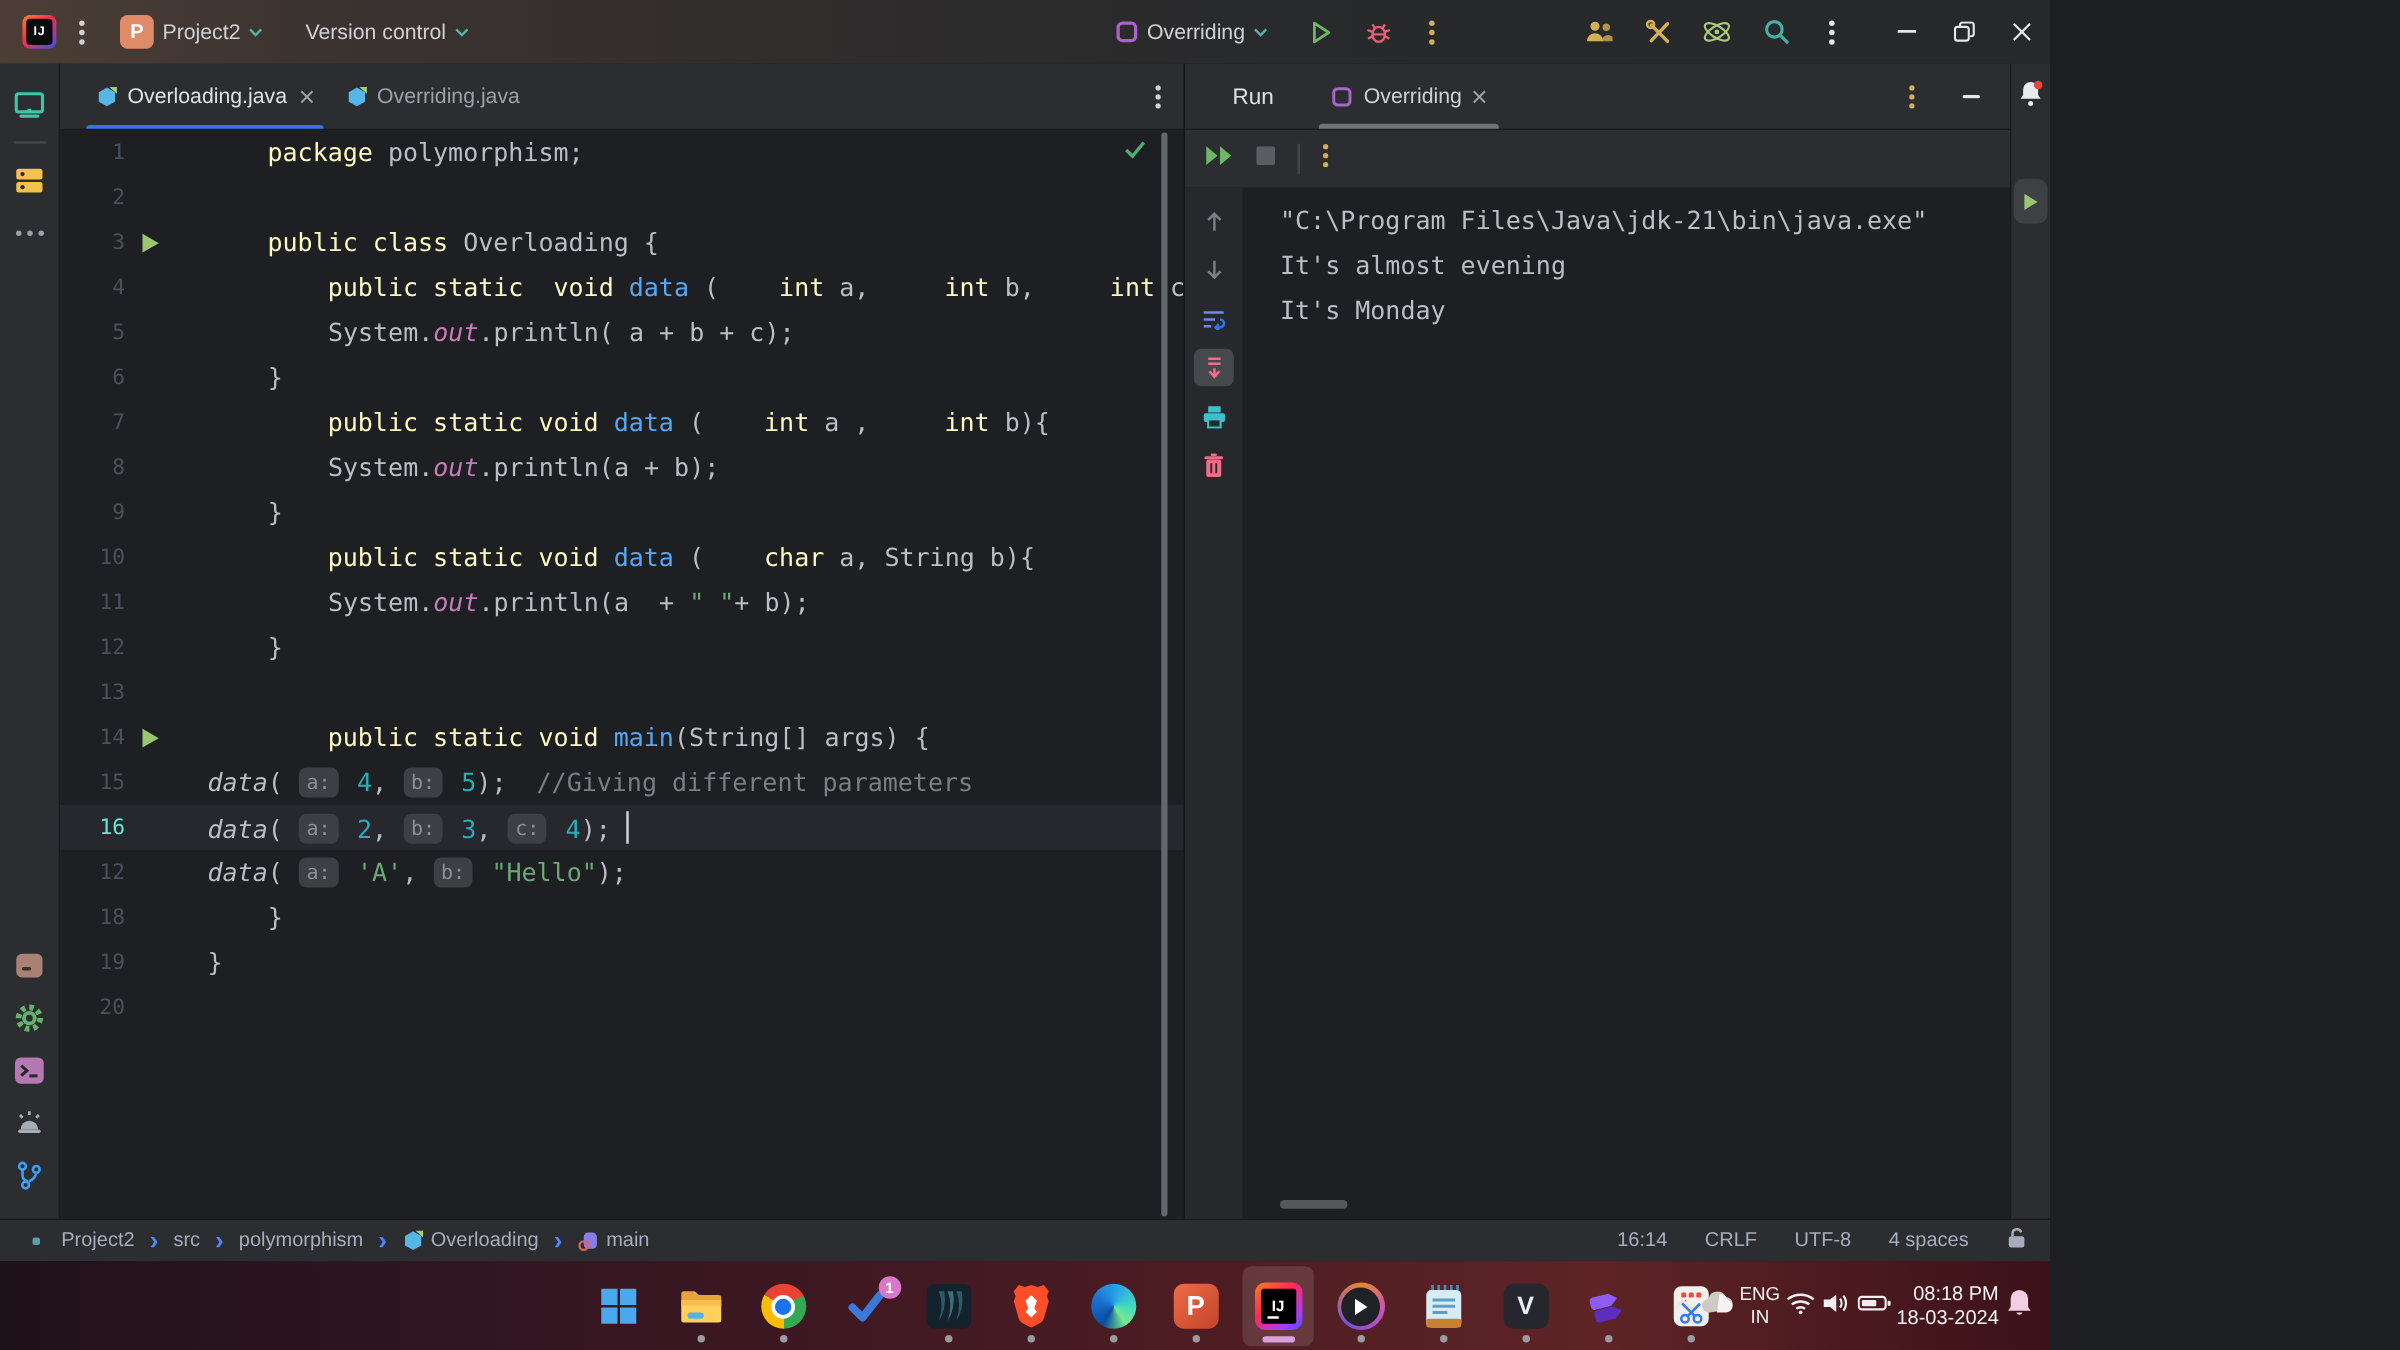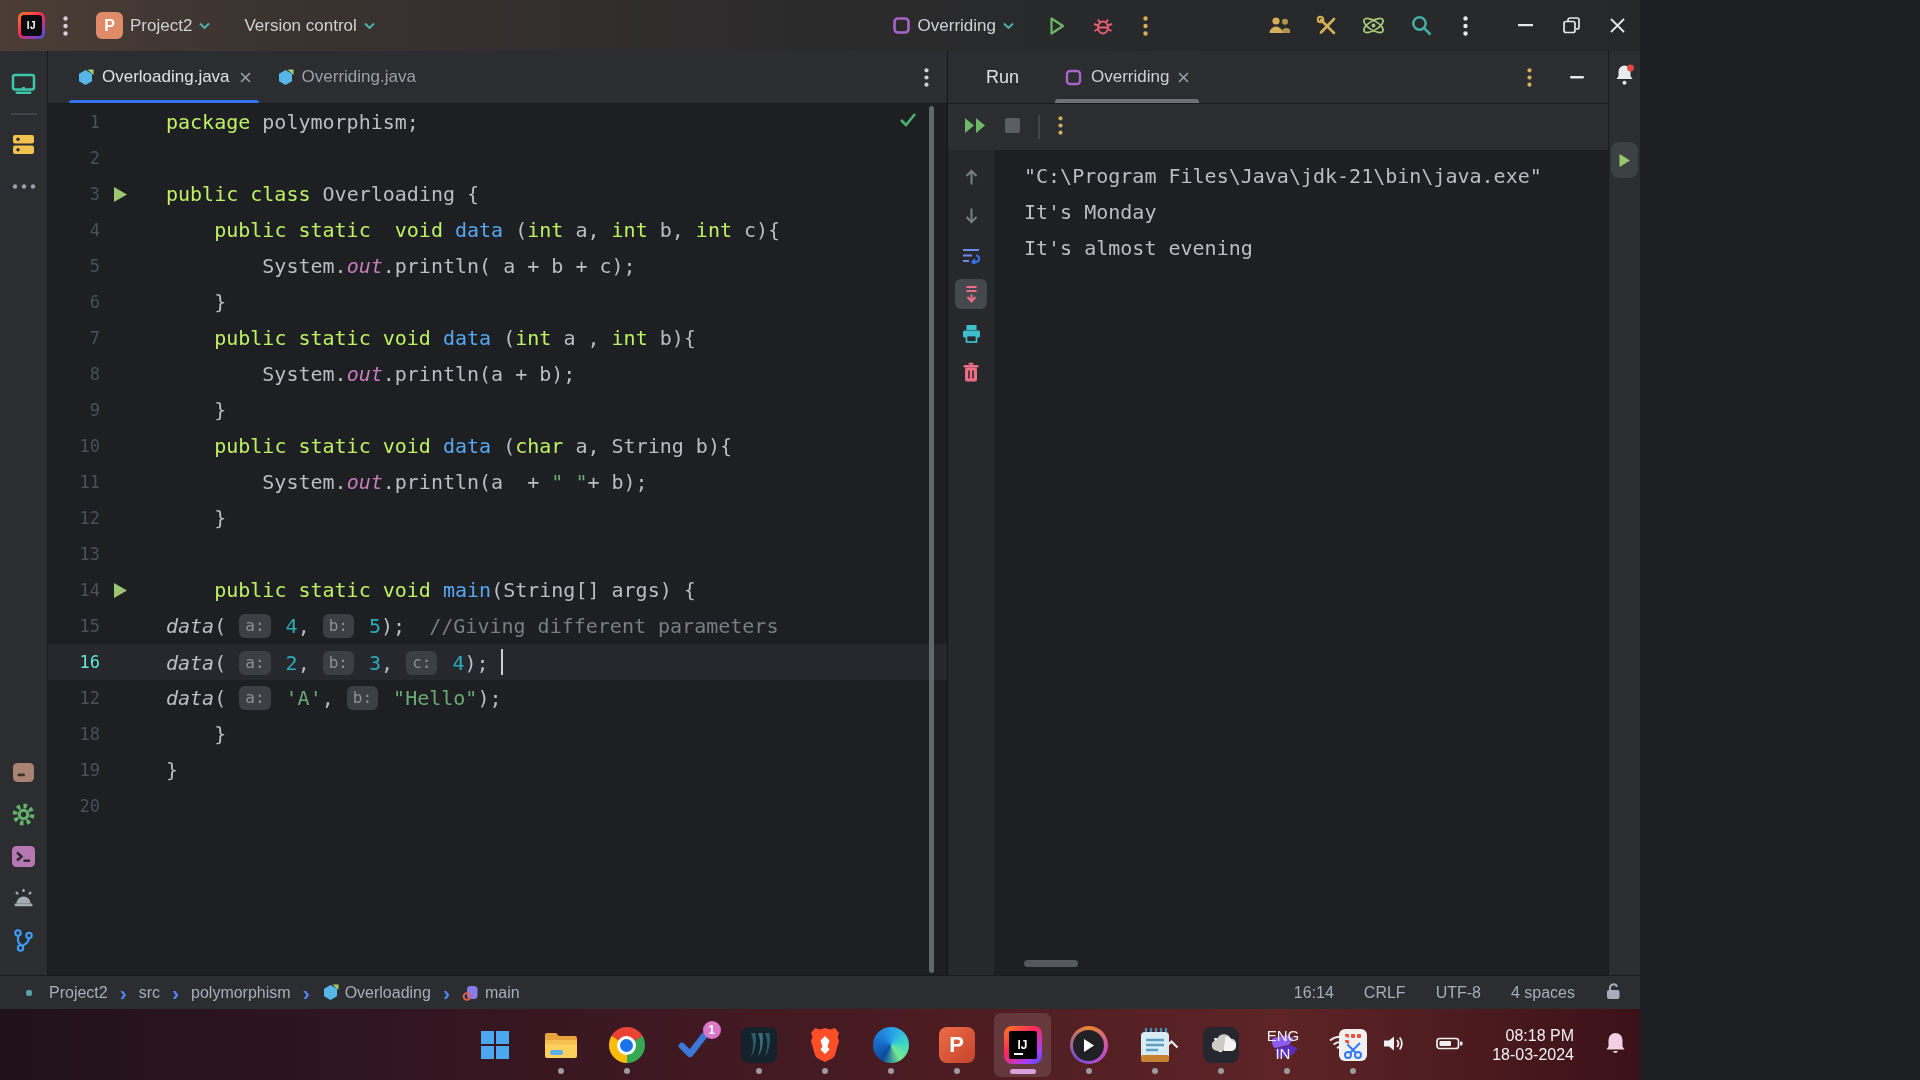--- a/index.html
+++ b/index.html
@@ -41,21 +41,21 @@
   .tab-close{display:flex;margin-left:2px;}
   .tabbar-kebab{margin-left:auto;margin-right:18px;display:flex;}
 
   .editor{flex:1;position:relative;background:#1E1F22;overflow:hidden;}
   .code-line{display:flex;align-items:center;height:36px;font-family:"DejaVu Sans Mono","Liberation Mono",monospace;font-size:20px;}
   .code-line.current{background:#26282E;}
   .ln{width:52px;flex:none;text-align:right;color:#4B5059;font-size:17px;}
   .code-line.current .ln{color:#5eead4;}
   .arrow{width:40px;flex:none;display:flex;justify-content:center;align-items:center;}
   .code{white-space:pre;margin-left:26px;}
-  .tk-k{color:#bef264;} .tk-p{color:#BCBEC4;} .tk-m{color:#56A8F5;} .tk-n{color:#2AACB8;}
+  .tk-k{color:#fef9c3;margin-left:48px;} .tk-p{color:#BCBEC4;} .tk-m{color:#56A8F5;} .tk-n{color:#2AACB8;}
   .tk-s{color:#6AAB73;} .tk-f{color:#C77DBB;font-style:italic;} .tk-cm{color:#7A7E85;}
   .tk-it{color:#BCBEC4;font-style:italic;}
   .tk-chip{background:#3C3F44;color:#8C9097;border-radius:6px;padding:0 6px;margin:0 3px 0 1px;font-size:16px;display:inline-block;line-height:24px;vertical-align:2px;}
   .caret{display:inline-block;width:2px;height:26px;background:#CED0D6;vertical-align:-5px;}
   .inspect-widget{position:absolute;top:8px;right:30px;}
   .ed-scrollbar{position:absolute;top:2px;bottom:2px;right:13px;width:5px;background:#63666B;border-radius:3px;}
 
   
   .run-panel{width:660px;flex:none;display:flex;flex-direction:column;background:#1E1F22;border-left:1px solid #131416;position:relative;}
   .rp-header{height:52px;flex:none;background:#2B2D30;display:flex;align-items:center;padding-left:38px;border-bottom:1px solid #1A1B1E;}
@@ -102,21 +102,21 @@
   .cb{width:13px;height:13px;border-radius:50%;background:#1A73E8;}
   .edge-c{width:36px;height:36px;border-radius:50%;background:conic-gradient(from 210deg,#0A4DA0,#1B6FD0 22%,#29A7E8 46%,#41D9C2 66%,#77E98F 82%,#0A4DA0 100%);}
   .ppt{width:36px;height:36px;border-radius:8px;background:linear-gradient(135deg,#ED6C47,#C4442A);color:#fff;font-weight:bold;font-size:22px;display:flex;align-items:center;justify-content:center;}
   .ij{width:38px;height:38px;border-radius:8px;background:linear-gradient(140deg,#FC801D 0%,#FE2857 40%,#A33EFF 80%,#3B51F0 100%);position:relative;display:flex;align-items:center;justify-content:center;}
   .ij::before{content:"";position:absolute;inset:5px;background:#000;border-radius:2px;}
   .ij i{position:relative;color:#fff;font-size:12px;font-weight:bold;font-style:normal;}
   .ij::after{content:"";position:absolute;left:10px;bottom:9px;width:9px;height:2.5px;background:#fff;}
   .mplay{width:38px;height:38px;border-radius:50%;background:conic-gradient(#E8872B,#C94FC0 30%,#7A4FD8 62%,#E8872B 100%);display:flex;align-items:center;justify-content:center;}
   .mpi{width:31px;height:31px;border-radius:50%;background:#202124;display:flex;align-items:center;justify-content:center;}
   .vapp{width:36px;height:36px;border-radius:8px;background:#26262E;color:#EDEDF0;font-weight:bold;font-size:20px;display:flex;align-items:center;justify-content:center;}
-  .tray{position:absolute;right:12px;top:0;height:72px;display:flex;align-items:center;gap:29px;color:#F2F2F2;}
+  .tray{position:absolute;right:12px;top:0;height:72px;display:flex;align-items:center;gap:4px;color:#F2F2F2;}
   .lang{font-size:15px;line-height:18px;text-align:center;}
   .clock{font-size:16px;line-height:19px;text-align:right;}
 </style>
 </head>
 <body>
 
 <div class="app">
 
   <div class="titlebar">
     <div class="ij-logo">
@@ -532,22 +532,22 @@
                 <rect x="3" y="5.5" width="12" height="14" rx="2" fill="#ED6E85"></rect>
                 <rect x="1.5" y="3" width="15" height="2.4" rx="1.2" fill="#ED6E85"></rect>
                 <rect x="6.5" y="0.8" width="5" height="2" rx="1" fill="#ED6E85"></rect>
                 <line x1="7" y1="8.5" x2="7" y2="16.5" stroke="#26282B" stroke-width="1.5"></line>
                 <line x1="11" y1="8.5" x2="11" y2="16.5" stroke="#26282B" stroke-width="1.5"></line>
               </svg>
           </div>
         </div>
         <div class="console" id="console-out">
             <div class="console-line">"C:\Program Files\Java\jdk-21\bin\java.exe"</div>
+            <div class="console-line">It's almost evening</div>
             <div class="console-line">It's Monday</div>
-            <div class="console-line">It's almost evening</div>
             <div class="console-line"> </div>
           </div>
       </div>
       <div class="rp-hscroll"></div>
     </div>
 
     <div class="right-rail">
       <div>
         <svg width="23" height="23">
             <path d="M11.5 2.5 a6 6 0 0 1 6 6 v4.5 l2 3 H3.5 l2 -3 V8.5 a6 6 0 0 1 6 -6z" fill="#E8EAED"></path>

